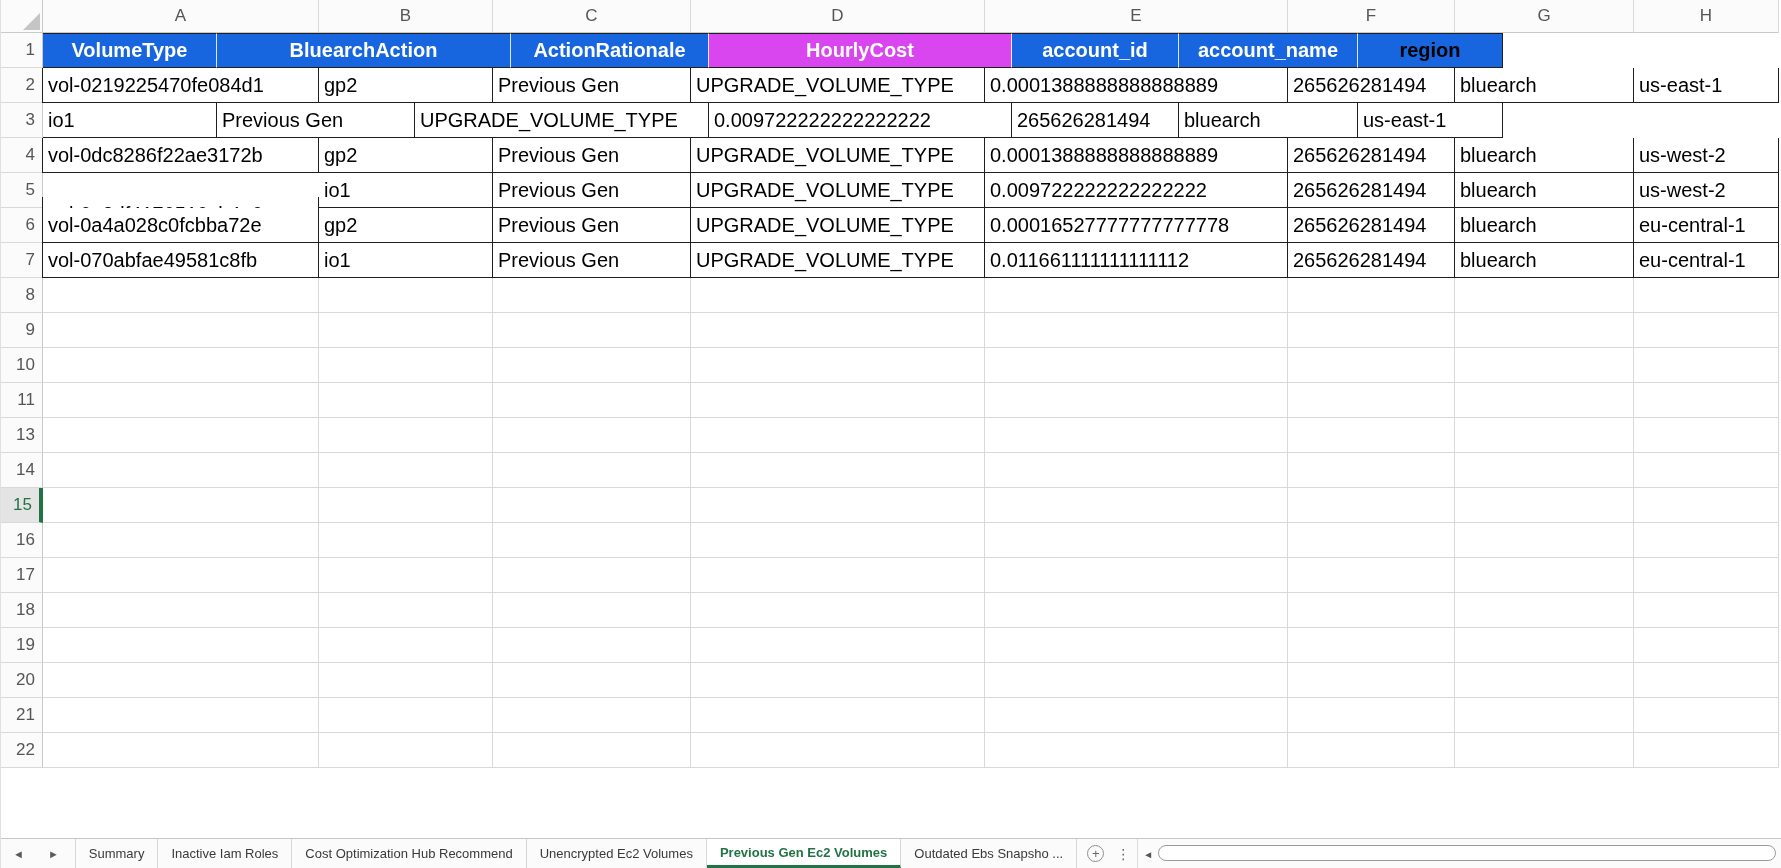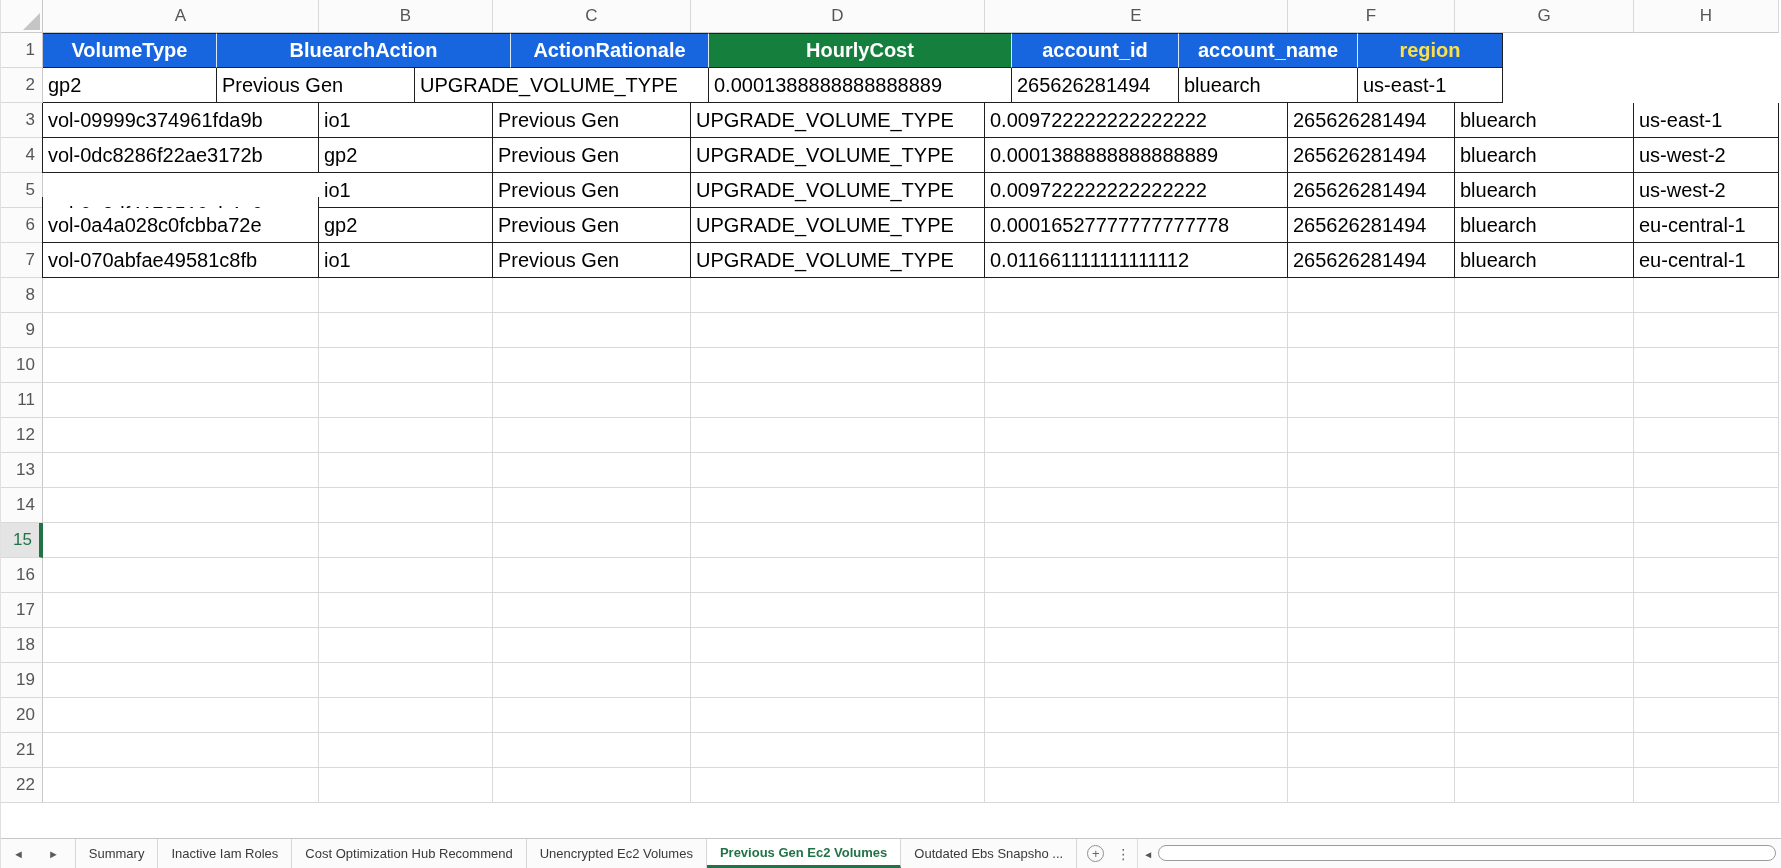--- a/index.html
+++ b/index.html
@@ -73,38 +73,38 @@
       <div class="colhead" style="width: 145px;">H</div>
     </div>
 
   <div class="grid-body">
 
   <div class="grid-row">
         <div class="rownum">1</div>
         <div class="cell th" style="width: 174px; --w: 174px; background: rgb(23, 102, 224); color: rgb(255, 255, 255);">VolumeType</div>
         <div class="cell th" style="width: 294px; --w: 294px; background: rgb(23, 102, 224); color: rgb(255, 255, 255);">BluearchAction</div>
         <div class="cell th" style="width: 198px; --w: 198px; background: rgb(23, 102, 224); color: rgb(255, 255, 255);">ActionRationale</div>
-        <div class="cell th" style="width: 303px; --w: 303px; background: #15803d; color: rgb(255, 255, 255);">HourlyCost</div>
+        <div class="cell th" style="width: 303px; --w: 303px; background: #d946ef; color: rgb(255, 255, 255);">HourlyCost</div>
         <div class="cell th" style="width: 167px; --w: 167px; background: rgb(23, 102, 224); color: rgb(255, 255, 255);">account_id</div>
         <div class="cell th" style="width: 179px; --w: 179px; background: rgb(23, 102, 224); color: rgb(255, 255, 255);">account_name</div>
-        <div class="cell th last" style="width: 145px; --w: 145px; background: rgb(23, 102, 224); color: #fde047;">region</div>
+        <div class="cell th last" style="width: 145px; --w: 145px; background: rgb(23, 102, 224); color: #000000;">region</div>
       </div>
       <div class="grid-row">
         <div class="rownum">2</div>
+        <div class="cell td first" style="width: 276px; --w: 276px;">vol-0219225470fe084d1</div>
         <div class="cell td" style="width: 174px; --w: 174px;">gp2</div>
         <div class="cell td" style="width: 198px; --w: 198px;">Previous Gen</div>
         <div class="cell td" style="width: 294px; --w: 294px;">UPGRADE_VOLUME_TYPE</div>
         <div class="cell td" style="width: 303px; --w: 303px;">0.0001388888888888889</div>
         <div class="cell td" style="width: 167px; --w: 167px;">265626281494</div>
         <div class="cell td" style="width: 179px; --w: 179px;">bluearch</div>
         <div class="cell td" style="width: 145px; --w: 145px;">us-east-1</div>
       </div>
       <div class="grid-row">
         <div class="rownum">3</div>
-        <div class="cell td first" style="width: 276px; --w: 276px;">vol-09999c374961fda9b</div>
         <div class="cell td" style="width: 174px; --w: 174px;">io1</div>
         <div class="cell td" style="width: 198px; --w: 198px;">Previous Gen</div>
         <div class="cell td" style="width: 294px; --w: 294px;">UPGRADE_VOLUME_TYPE</div>
         <div class="cell td" style="width: 303px; --w: 303px;">0.009722222222222222</div>
         <div class="cell td" style="width: 167px; --w: 167px;">265626281494</div>
         <div class="cell td" style="width: 179px; --w: 179px;">bluearch</div>
         <div class="cell td" style="width: 145px; --w: 145px;">us-east-1</div>
       </div>
       <div class="grid-row">
         <div class="rownum">4</div>
@@ -178,31 +178,20 @@
         <div class="cell empty" style="width: 174px; --w: 174px;"></div>
         <div class="cell empty" style="width: 198px; --w: 198px;"></div>
         <div class="cell empty" style="width: 294px; --w: 294px;"></div>
         <div class="cell empty" style="width: 303px; --w: 303px;"></div>
         <div class="cell empty" style="width: 167px; --w: 167px;"></div>
         <div class="cell empty" style="width: 179px; --w: 179px;"></div>
         <div class="cell empty" style="width: 145px; --w: 145px;"></div>
       </div>
       <div class="grid-row">
         <div class="rownum">11</div>
-        <div class="cell empty" style="width: 276px; --w: 276px;"></div>
-        <div class="cell empty" style="width: 174px; --w: 174px;"></div>
-        <div class="cell empty" style="width: 198px; --w: 198px;"></div>
-        <div class="cell empty" style="width: 294px; --w: 294px;"></div>
-        <div class="cell empty" style="width: 303px; --w: 303px;"></div>
-        <div class="cell empty" style="width: 167px; --w: 167px;"></div>
-        <div class="cell empty" style="width: 179px; --w: 179px;"></div>
-        <div class="cell empty" style="width: 145px; --w: 145px;"></div>
-      </div>
-      <div class="grid-row">
-        <div class="rownum">12</div>
         <div class="cell empty" style="width: 276px; --w: 276px;"></div>
         <div class="cell empty" style="width: 174px; --w: 174px;"></div>
         <div class="cell empty" style="width: 198px; --w: 198px;"></div>
         <div class="cell empty" style="width: 294px; --w: 294px;"></div>
         <div class="cell empty" style="width: 303px; --w: 303px;"></div>
         <div class="cell empty" style="width: 167px; --w: 167px;"></div>
         <div class="cell empty" style="width: 179px; --w: 179px;"></div>
         <div class="cell empty" style="width: 145px; --w: 145px;"></div>
       </div>
       <div class="grid-row">

